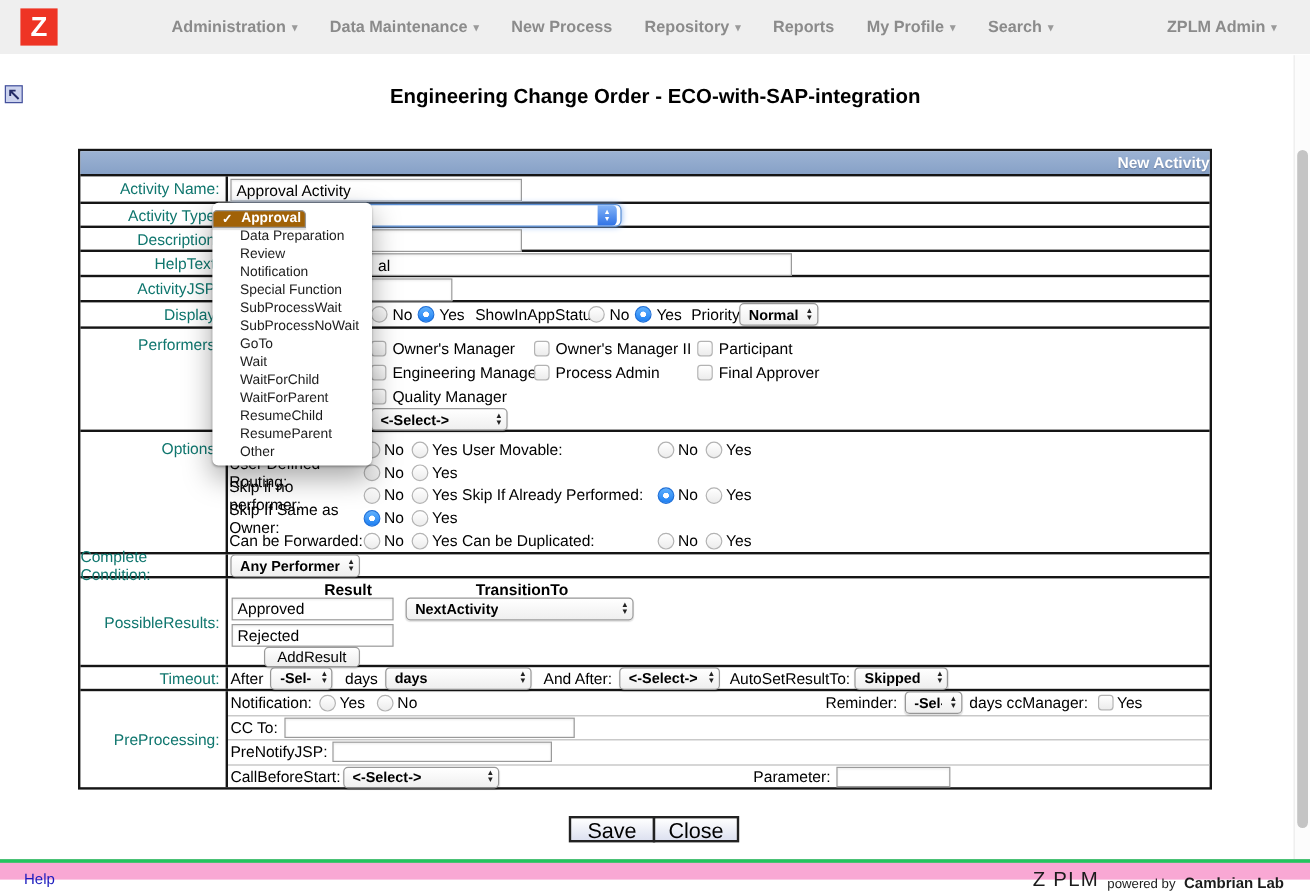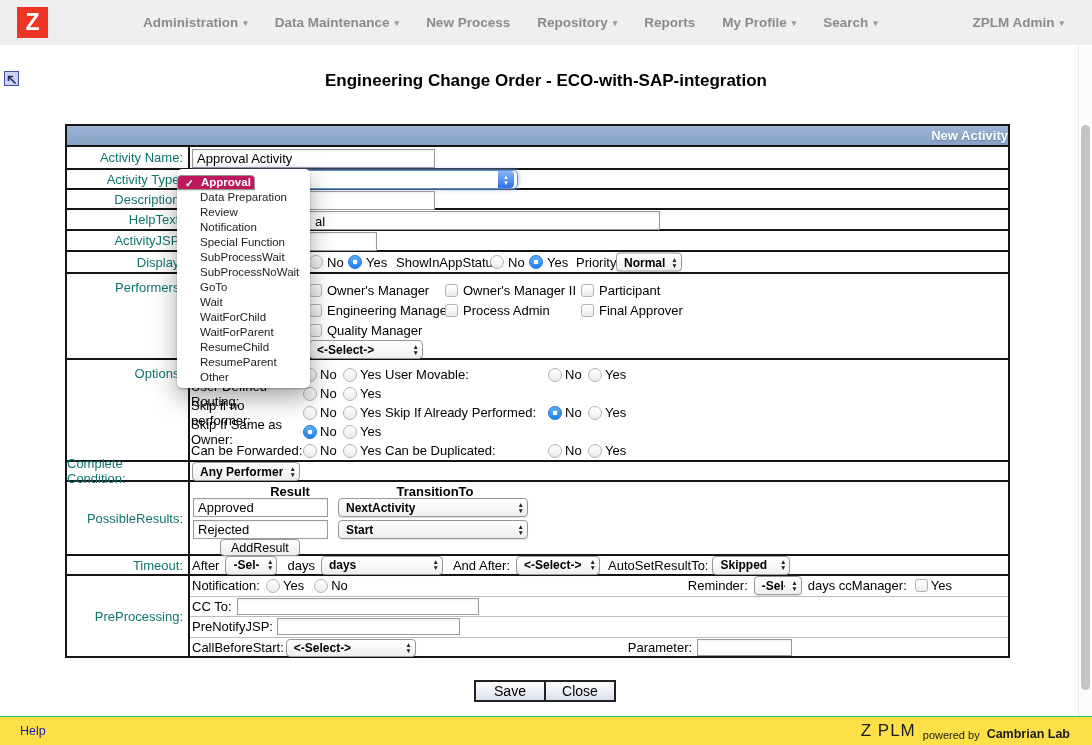--- a/index.html
+++ b/index.html
@@ -86,39 +86,39 @@
 
   
   .flexline{display:flex;align-items:center;height:100%}
 
   
   .pre-line{display:flex;align-items:center;height:20.5px;border-bottom:1px solid #bcbcbc;padding-left:2px}
   .pre-line:last-child{border-bottom:none}
 
   
   .actions{position:absolute;left:474px;top:680px;display:flex}
-  .btn{width:72px;height:22px;border:2px solid #222;background:linear-gradient(#ffffff,#dde1f0);font-size:14px;
+  .btn{width:72px;height:22px;border:2px solid #222;background:linear-gradient(#ffffff,#dde1f0);font-size:18px;
        font-family:"Liberation Sans",sans-serif;cursor:pointer}
   .btn+.btn{margin-left:-2px}
 
   
   .dropdown{position:absolute;left:177px;top:169px;width:133px;background:#fff;border-radius:5px;padding:3px 0;z-index:40;
             box-shadow:0 1px 2px rgba(0,0,0,.3),0 10px 24px rgba(0,0,0,.35);list-style:none}
   .dd-item{position:relative;height:15px;line-height:15px;font-size:11.5px;color:#1c1c1c;padding-left:23px;cursor:pointer;white-space:nowrap}
-  .dd-item.sel{background:#be185d;color:#fff;border-radius:4px 4px 0 0}
+  .dd-item.sel{background:#a16207;color:#fff;border-radius:4px 4px 0 0}
   .chk{position:absolute;left:7px;top:0;font-size:10.5px}
   .chk::before{content:"✓";visibility:hidden}
   .dd-item.sel .chk::before{visibility:visible}
 
   
   .sb-track{position:absolute;right:0;top:46px;width:14px;height:670px;background:#fcfcfc;border-left:1px solid #ececec}
   .sb-thumb{position:absolute;left:2px;top:79px;width:9px;height:565px;background:#c4c4c4;border-radius:5px}
 
   
-  .footer{position:absolute;left:0;top:716px;width:1092px;height:29px;background:#fde047;border-top:1px solid #22c55e;z-index:45}
+  .footer{position:absolute;left:0;top:716px;width:1092px;height:17px;background:#f9a8d4;border-top:3px solid #22c55e;z-index:45}
   .help{position:absolute;left:20px;top:7px;color:#1b1bbe;font-size:12.5px;cursor:pointer}
   .brand{position:absolute;right:22px;top:4px;display:flex;align-items:flex-end;gap:7px;color:#1c1c1c}
   .brand-z{font-size:17px;letter-spacing:1px}
   .brand-pb{font-size:11px}
   .brand-co{font-size:12.5px;font-weight:bold}
 
   .frag{position:absolute;left:122px;top:1px}
 </style>
 </head>
 <body>
@@ -407,24 +407,20 @@
       <div class="lbl c">PossibleResults:</div>
       <div class="content">
         <div class="pr-head" style="left:30px;width:140px">Result</div>
         <div class="pr-head" style="left:150px;width:190px">TransitionTo</div>
         <div class="inp abs" style="left:3px;top:16px;width:135px">Approved</div>
         <span class="sel abs" style="left:148px;top:16px;width:190px">
           <span class="sel-txt">NextActivity</span>
           <span class="arrows"></span>
         </span>
         <div class="inp abs" style="left:3px;top:38px;width:135px">Rejected</div>
-        <span class="sel abs" style="left:148px;top:38px;width:190px">
-          <span class="sel-txt">Start</span>
-          <span class="arrows"></span>
-        </span>
         <button class="pr-btn">AddResult</button>
       </div>
     </div>
 
     <div class="row" style="height:20px">
       <div class="lbl c">Timeout:</div>
       <div class="content">
         <div class="flexline">
           <span style="margin-left:2px">After</span>
           <span class="sel" style="margin-left:6px;width:52px">

